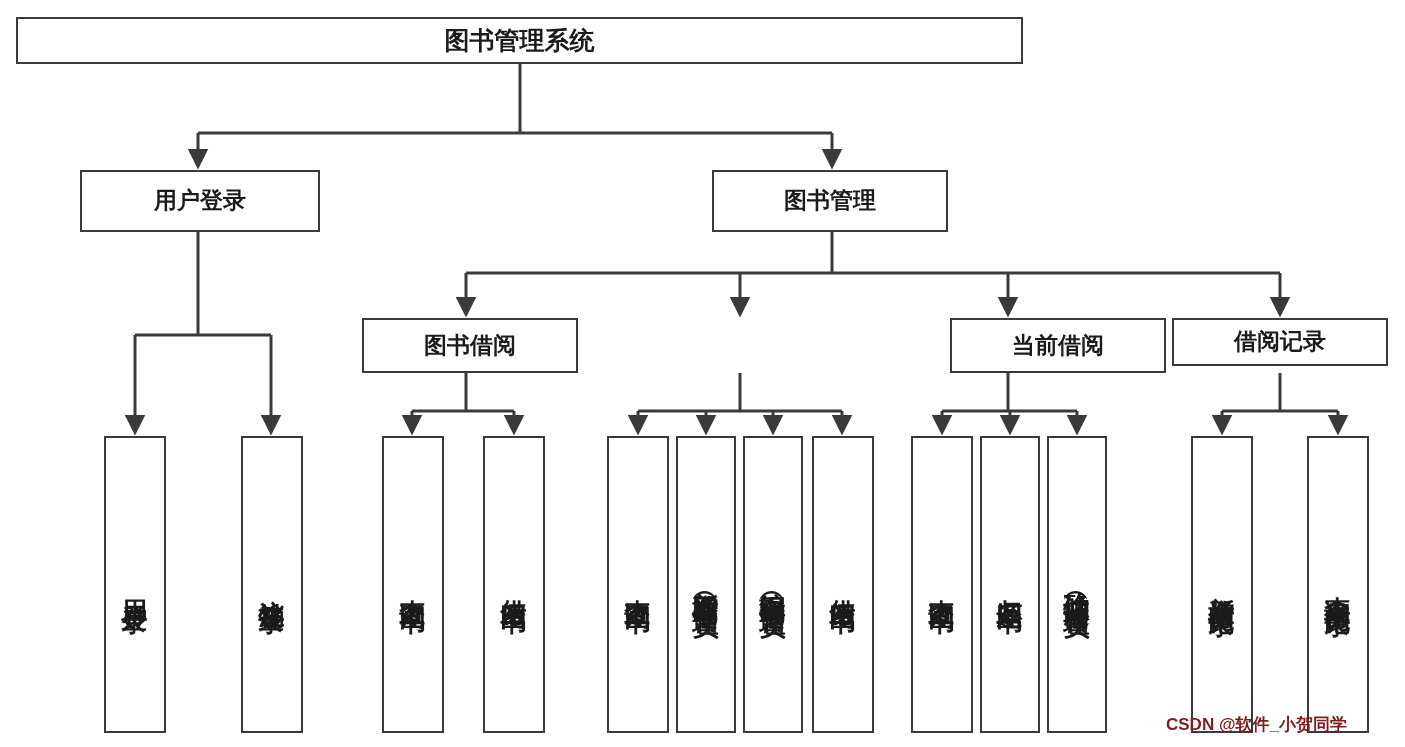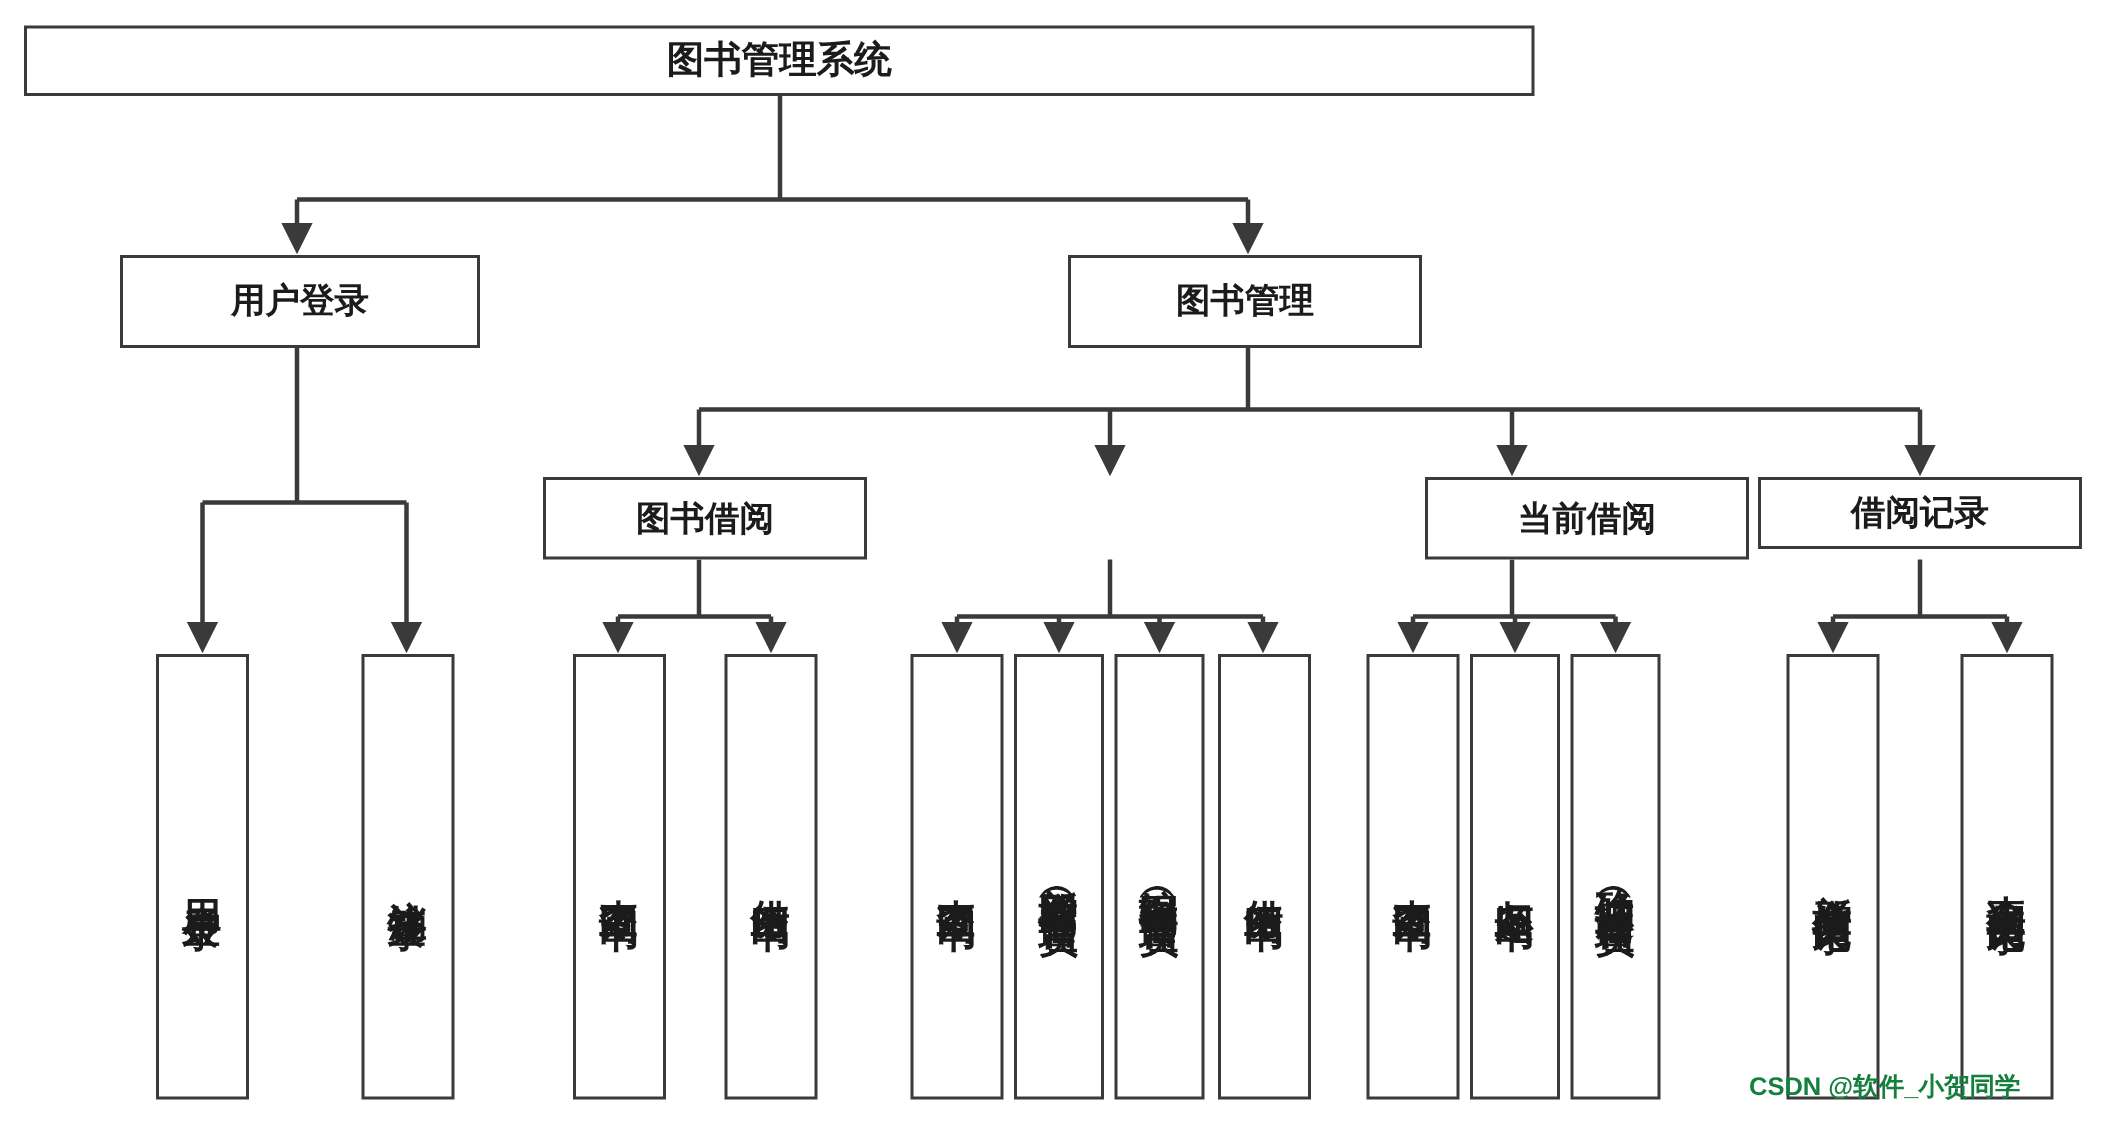--- a/index.html
+++ b/index.html
@@ -38,21 +38,21 @@
     text-orientation:upright;
     font-size:26px;
     letter-spacing:3px;
     line-height:1;
   }
 
   #watermark{
     position:absolute;
     left:1166px;top:713px;
     font-size:17px;
-    color:#15803d;
+    color:#7f1d1d;
     white-space:nowrap;
     font-family:"Liberation Sans","DejaVu Sans",sans-serif;
   }
 </style>
 </head>
 <body>
 
 <div id="stage">
 
   <svg id="wires" viewBox="0 0 1405 747" xmlns="http://www.w3.org/2000/svg">

